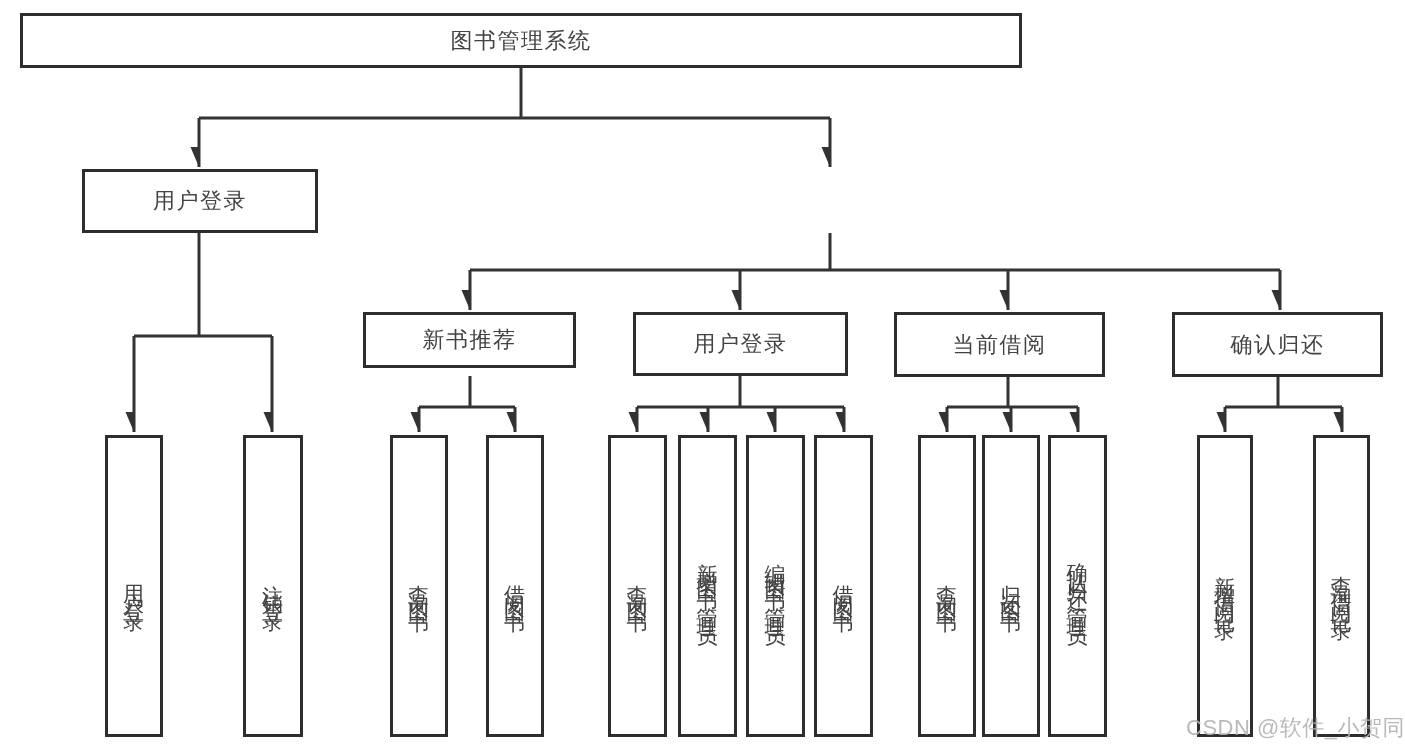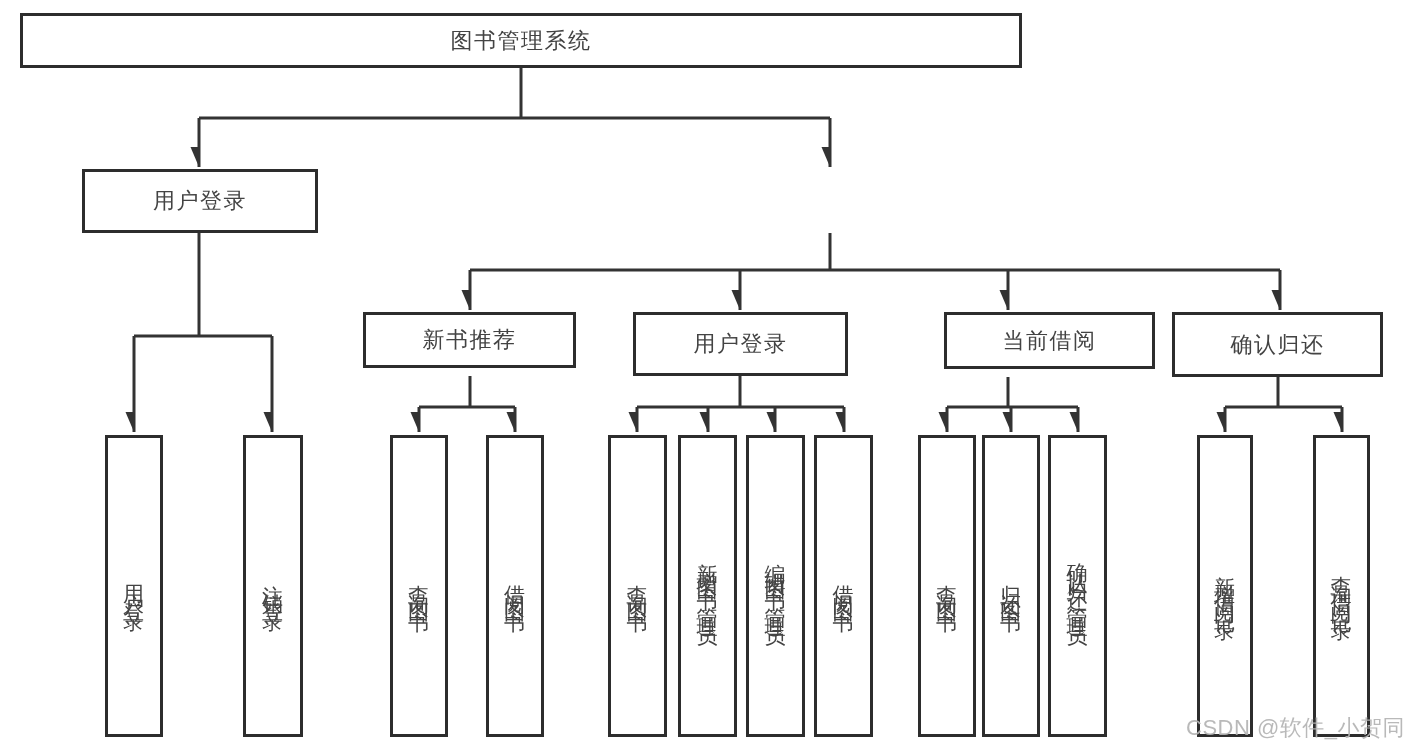--- a/index.html
+++ b/index.html
@@ -84,21 +84,21 @@
   <div class="node h" style="left:82px; top:169px; width:236px; height:64px">
     <span class="lbl">用户登录</span>
   </div>
 
   <div class="node h" style="left:363px; top:312px; width:213px; height:56px">
     <span class="lbl">新书推荐</span>
   </div>
   <div class="node h" style="left:633px; top:312px; width:215px; height:64px">
     <span class="lbl">用户登录</span>
   </div>
-  <div class="node h" style="left:944px; top:312px; width:211px; height:57px">
+  <div class="node h" style="left:894px; top:312px; width:211px; height:65px">
     <span class="lbl">当前借阅</span>
   </div>
   <div class="node h" style="left:1172px; top:312px; width:211px; height:65px">
     <span class="lbl">确认归还</span>
   </div>
 
   <div class="node v" style="left:105px; top:435px; width:58px; height:302px">
     <span class="lbl">用户登录</span>
   </div>
   <div class="node v" style="left:243px; top:435px; width:60px; height:302px">

